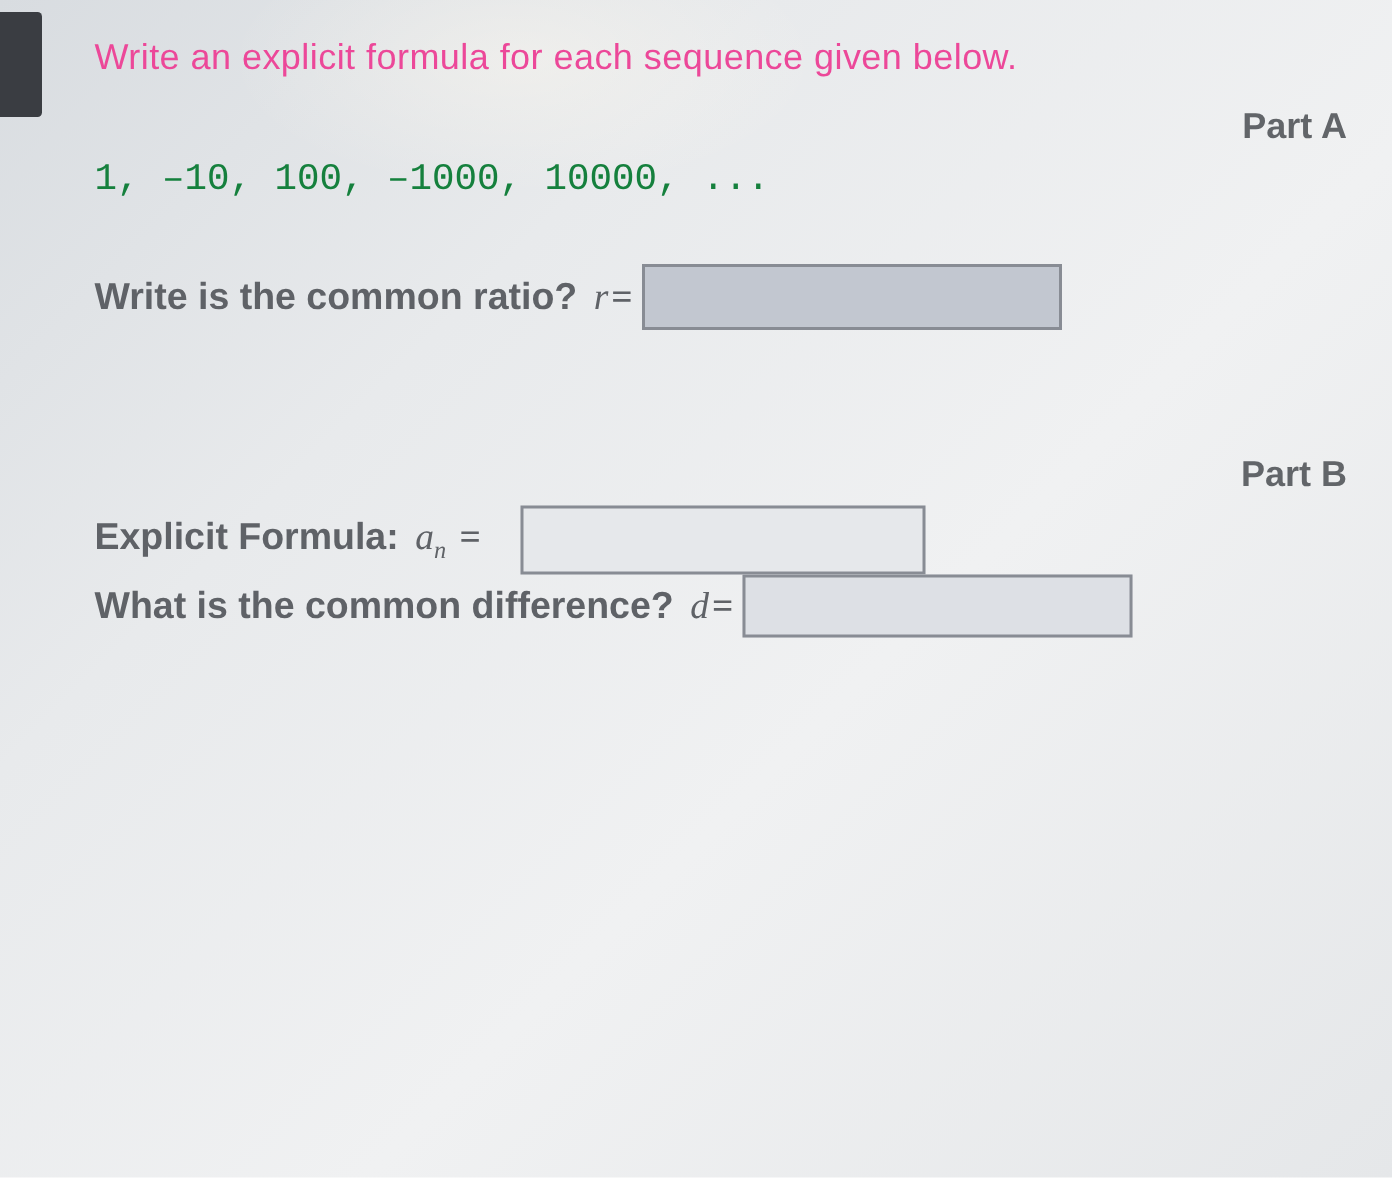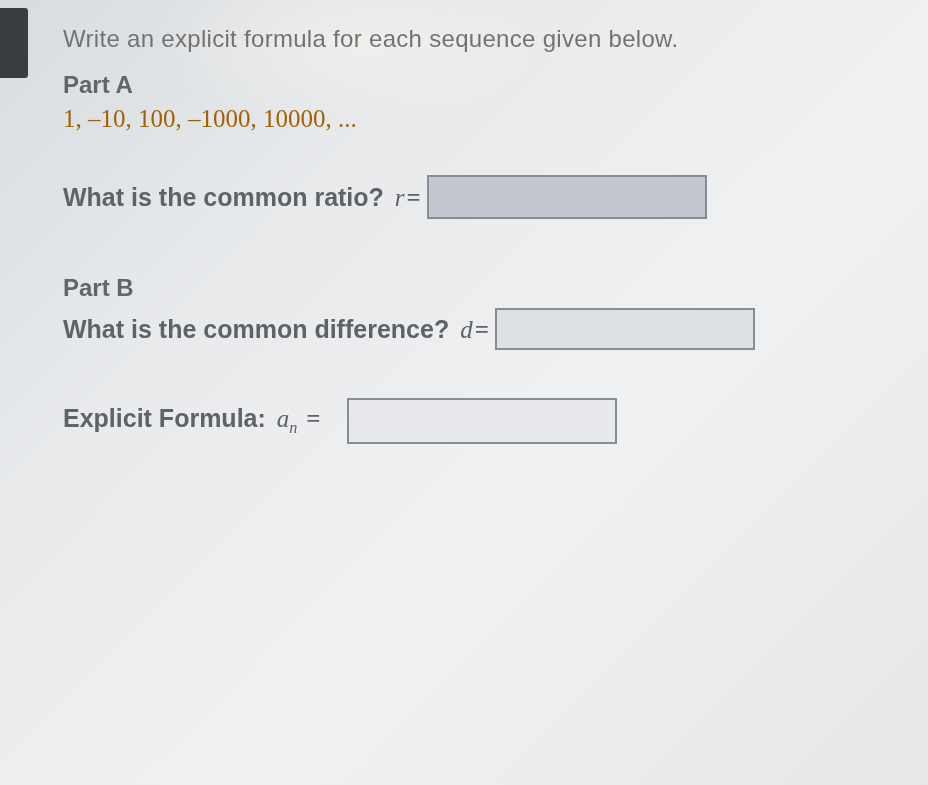--- a/index.html
+++ b/index.html
@@ -35,35 +35,36 @@
     height: 70px;
     background: #3a3d42;
     border-radius: 0 3px 3px 0;
   }
   .content {
     position: relative;
     padding-left: 18px;
   }
   .instruction {
     font-size: 24px;
-    color: #737373;
+    color: #ec4899;
     margin-bottom: 18px;
     letter-spacing: 0.3px;
   }
   .part-label {
     font-size: 24px;
     font-weight: bold;
     color: #626569;
     margin-bottom: 6px;
+    text-align: right;
   }
   .sequence {
     font-size: 25px;
-    color: #a16207;
+    color: #15803d;
     margin-bottom: 42px;
-    font-family: Liberation Serif, serif;
+    font-family: Liberation Mono, monospace;
   }
   .question-row {
     display: flex;
     align-items: center;
     margin-bottom: 48px;
   }
   .question-text {
     font-size: 25px;
     font-weight: bold;
     color: #5f6267;
@@ -101,58 +102,58 @@
     height: 46px;
     background: #e6e8eb;
     margin-left: 20px;
   }
   .sub {
     font-size: 0.65em;
     vertical-align: sub;
     font-style: italic;
   }
   .part-b-wrap {
-    margin-top: 55px;
+    margin-top: 83px;
   }
 </style>
 </head>
 <body>
 
 <div class="dark-tab"></div>
 
 <div class="content">
 
   <div class="instruction">Write an explicit formula for each sequence given below.</div>
 
   <div class="part-label">Part A</div>
   <div class="sequence">1, –10, 100, –1000, 10000, ...</div>
 
   <div class="question-row">
     <span class="question-text">
-      <span>What is the common ratio?</span>
+      <span>Write is the common ratio?</span>
       <span class="var-label">r</span><span class="equals">=</span>
     </span>
     <div class="input-box wide1"></div>
   </div>
 
 
   <div class="part-b-wrap">
     <div class="part-label">Part B</div>
 
-    <div class="question-row">
-      <span class="question-text">
-        <span>What is the common difference?</span>
-        <span class="var-label">d</span><span class="equals">=</span>
-      </span>
-      <div class="input-box wide3"></div>
-    </div>
-
     <div class="question-row" style="margin-bottom:0;">
       <span class="question-text">
         <span>Explicit Formula:</span>
         <span class="var-label"><span>a</span><span class="sub">n</span></span>
         <span class="equals">=</span>
       </span>
       <div class="input-box wide4"></div>
     </div>
+
+    <div class="question-row">
+      <span class="question-text">
+        <span>What is the common difference?</span>
+        <span class="var-label">d</span><span class="equals">=</span>
+      </span>
+      <div class="input-box wide3"></div>
+    </div>
   </div>
 
 </div>
 
 </body></html>

